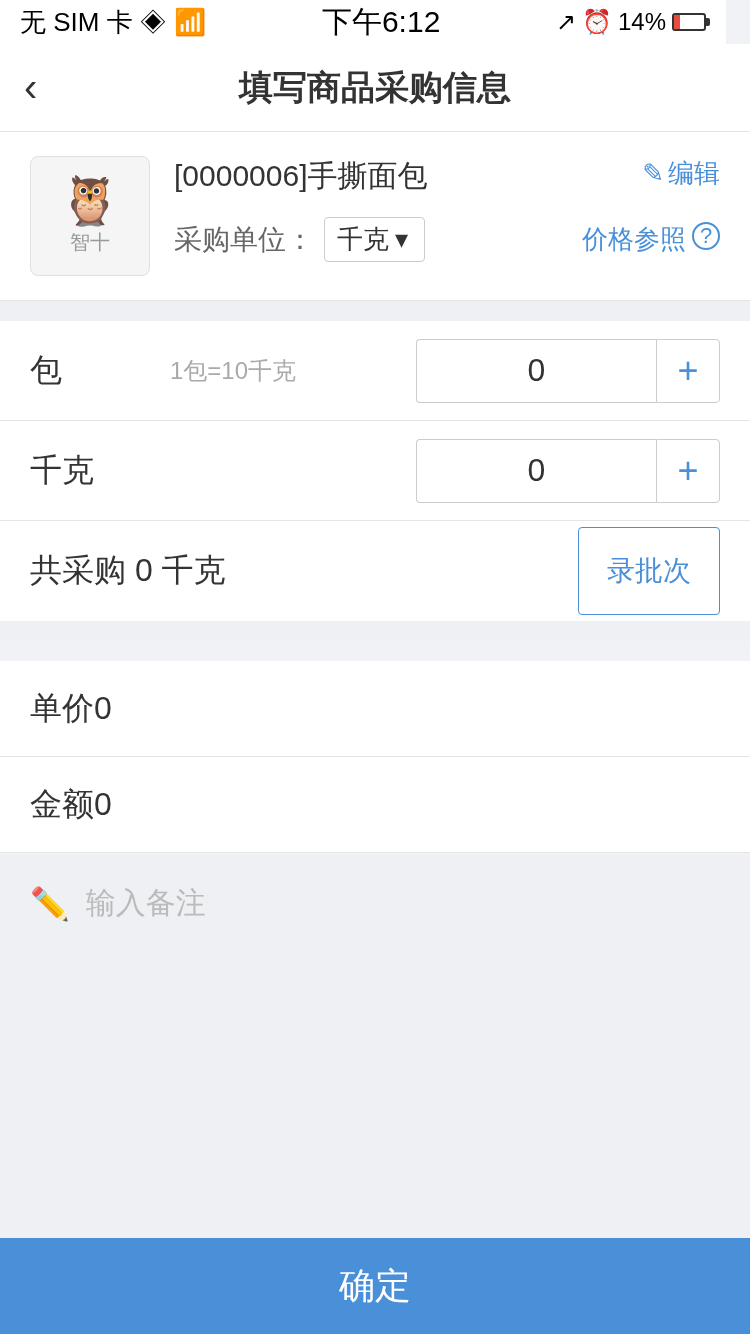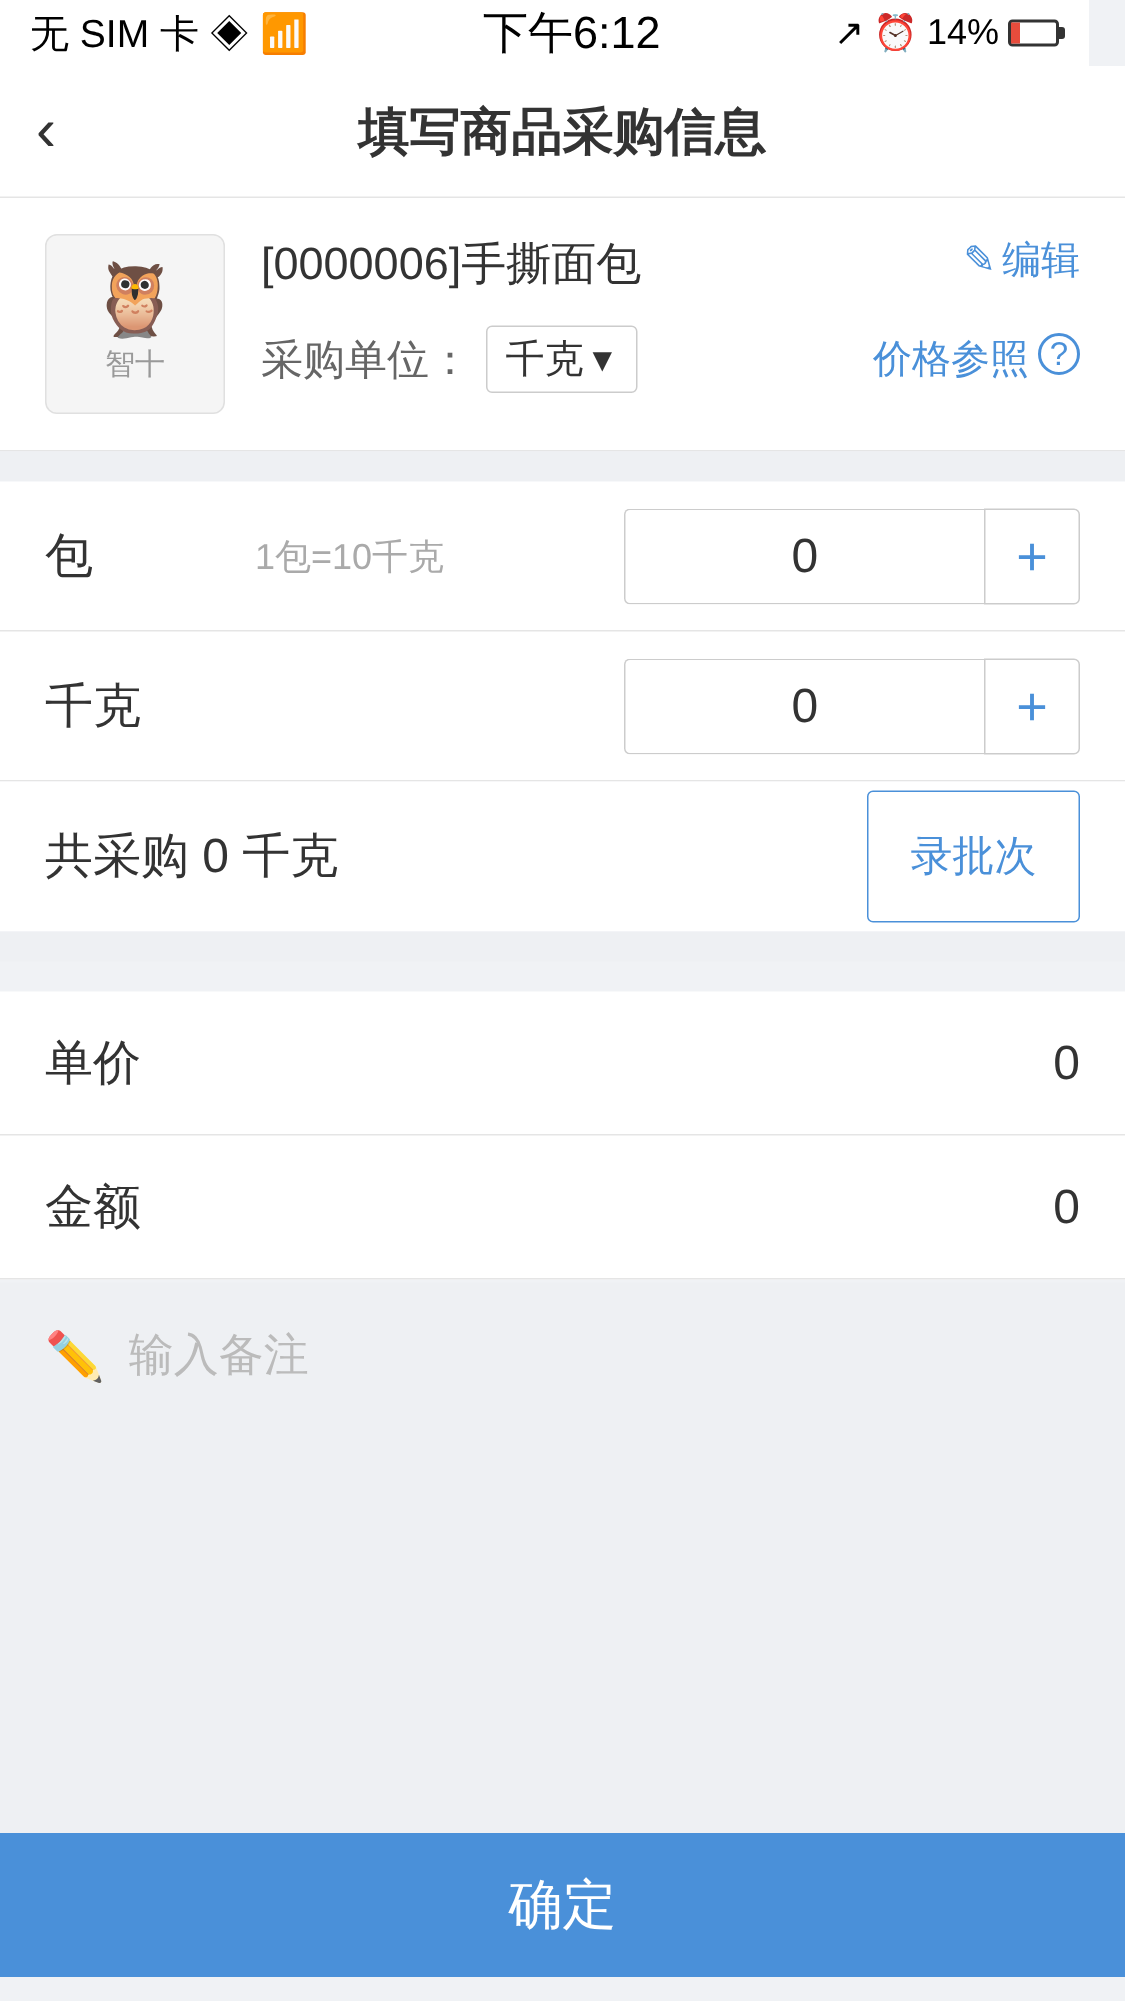--- a/index.html
+++ b/index.html
@@ -223,21 +223,20 @@
     }
 
     
     .price-section {
       background: #fff;
       margin-top: 20px;
     }
     .price-row {
       display: flex;
       align-items: center;
-      justify-content: space-between;
       padding: 0 30px;
       height: 96px;
       border-bottom: 1px solid #e5e5e5;
     }
     .price-label {
       font-size: 32px;
       color: #333;
     }
     .price-value {
       font-size: 32px;
@@ -264,21 +263,21 @@
 
     
     .content-spacer {
       height: 300px;
       background: #eef0f3;
     }
 
     
     .confirm-btn {
       position: fixed;
-      bottom: 16px;
+      bottom: 0;
       left: 0;
       width: 750px;
       height: 96px;
       background: #4a90d9;
       display: flex;
       align-items: center;
       justify-content: center;
       font-size: 36px;
       color: #fff;
       cursor: pointer;

